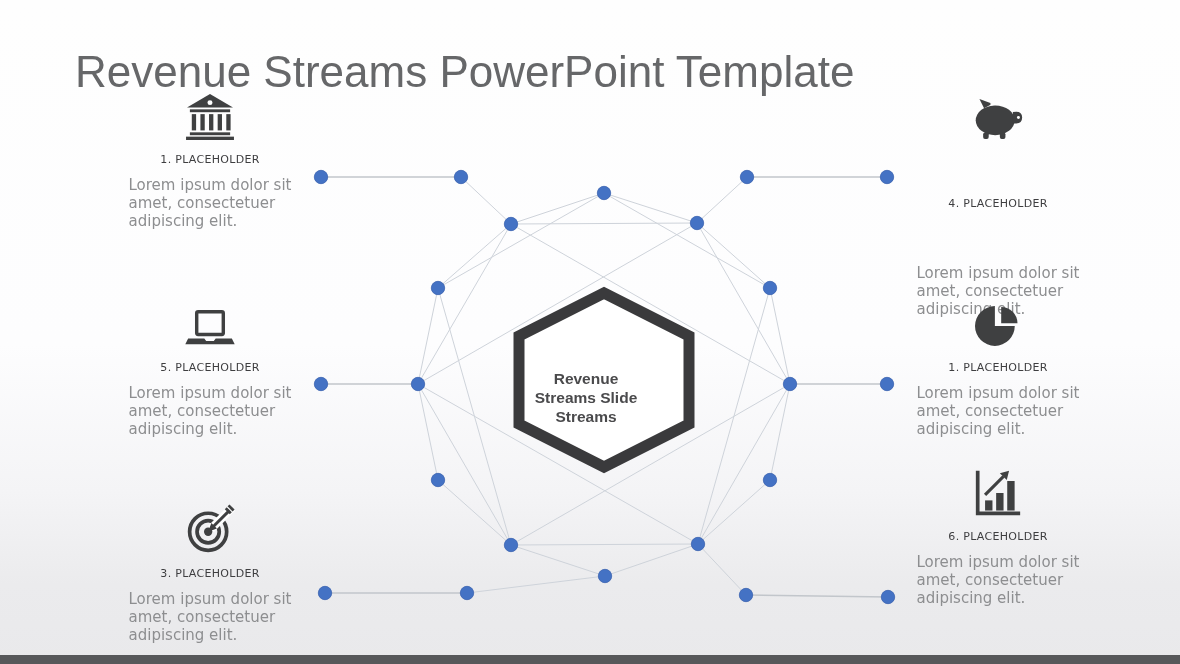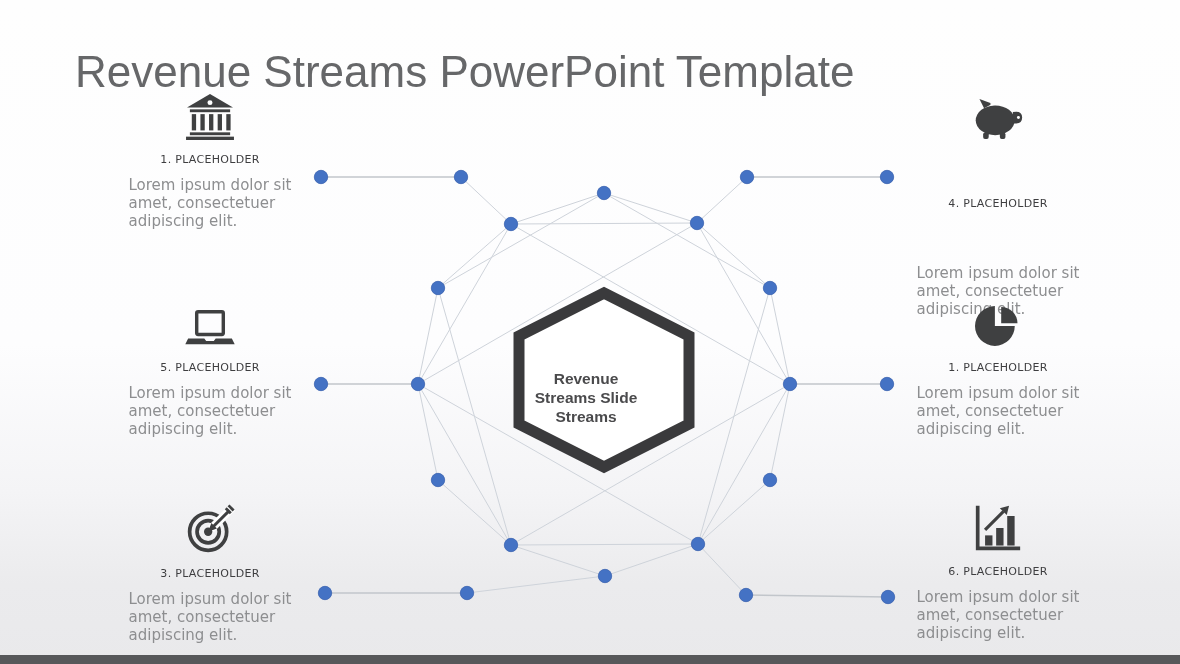--- a/index.html
+++ b/index.html
@@ -30,21 +30,21 @@
     margin:4px 0 10px 0; font-size:11px; font-weight:normal; color:#3e3e40;
     letter-spacing:0.3px; white-space:nowrap;
   }
   .ph .body { font-size:15px; line-height:18px; color:#8d8e90; text-align:left; }
   .ph .body div { white-space:nowrap; }
   .ph1 { left:98px;  top:92px; }
   .ph2 { left:98px;  top:300px; }
   .ph3 { left:98px;  top:506px; }
   .ph4 { left:886px; top:92px;gap:44px; }
   .ph5 { left:886px; top:300px; }
-  .ph6 { left:886px; top:504px; }
+  .ph6 { left:886px; top:469px; }
   .bottom-bar { position:absolute; left:0; top:655px; width:1180px; height:9px; background:#57585a; }
 </style>
 </head>
 <body>
 
 <div class="slide">
 
   <h1 class="title">Revenue Streams PowerPoint Template</h1>
 
   <svg class="network" width="1180" height="664" viewBox="0 0 1180 664">

